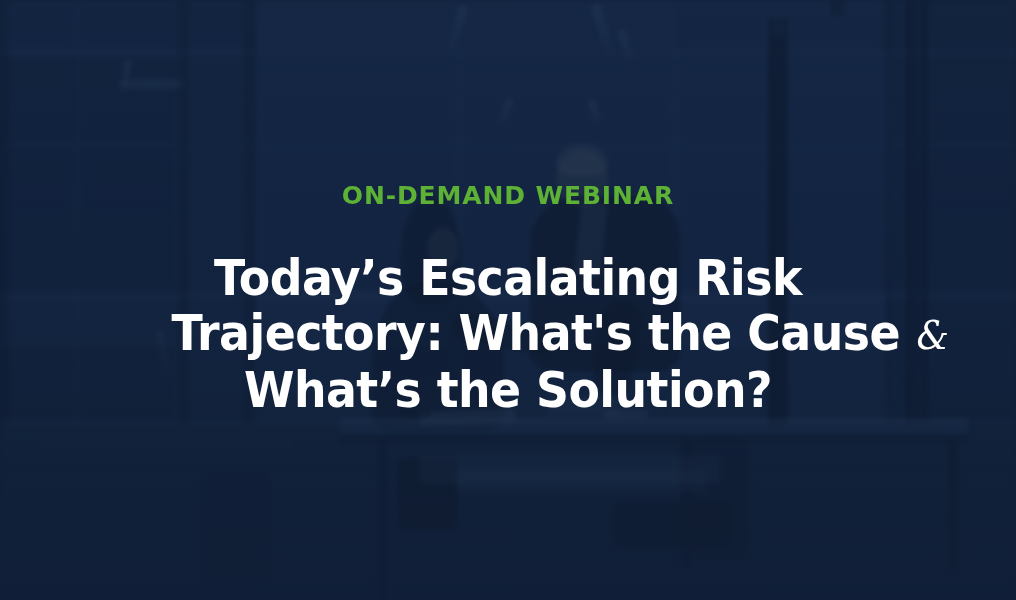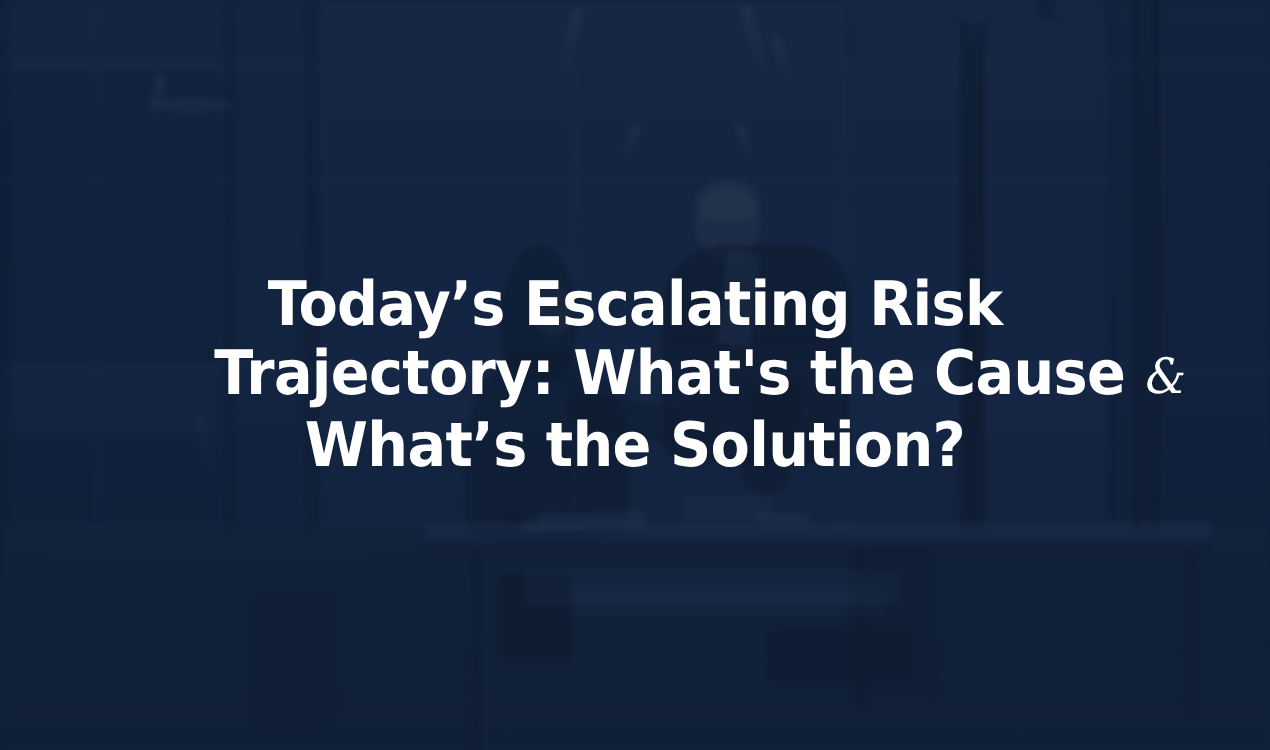--- a/index.html
+++ b/index.html
@@ -260,20 +260,21 @@
     <div class="chair" style="left:200px;top:470px;width:70px;height:110px;border-radius:10px;background:rgba(13,28,50,0.16);"></div>
     <div class="desk-item" style="left:420px;top:456px;width:300px;height:28px;background:rgba(160,190,218,0.13);"></div>
     <div class="desk-item" style="left:456px;top:470px;width:250px;height:22px;background:rgba(170,200,225,0.10);"></div>
   </div>
 
   <div class="tint"></div>
   <div class="tint2"></div>
 
   <div class="content">
 
+    <div class="eyebrow">ON-DEMAND WEBINAR</div>
 
     <h1 class="headline">
       <span class="hl-line">Today’s Escalating Risk</span>
       <span class="hl-line"><span>Trajectory: What's the Cause </span><span class="amp">&amp;</span></span>
       <span class="hl-line">What’s the Solution?</span>
     </h1>
 
   </div>
 </div>
 

